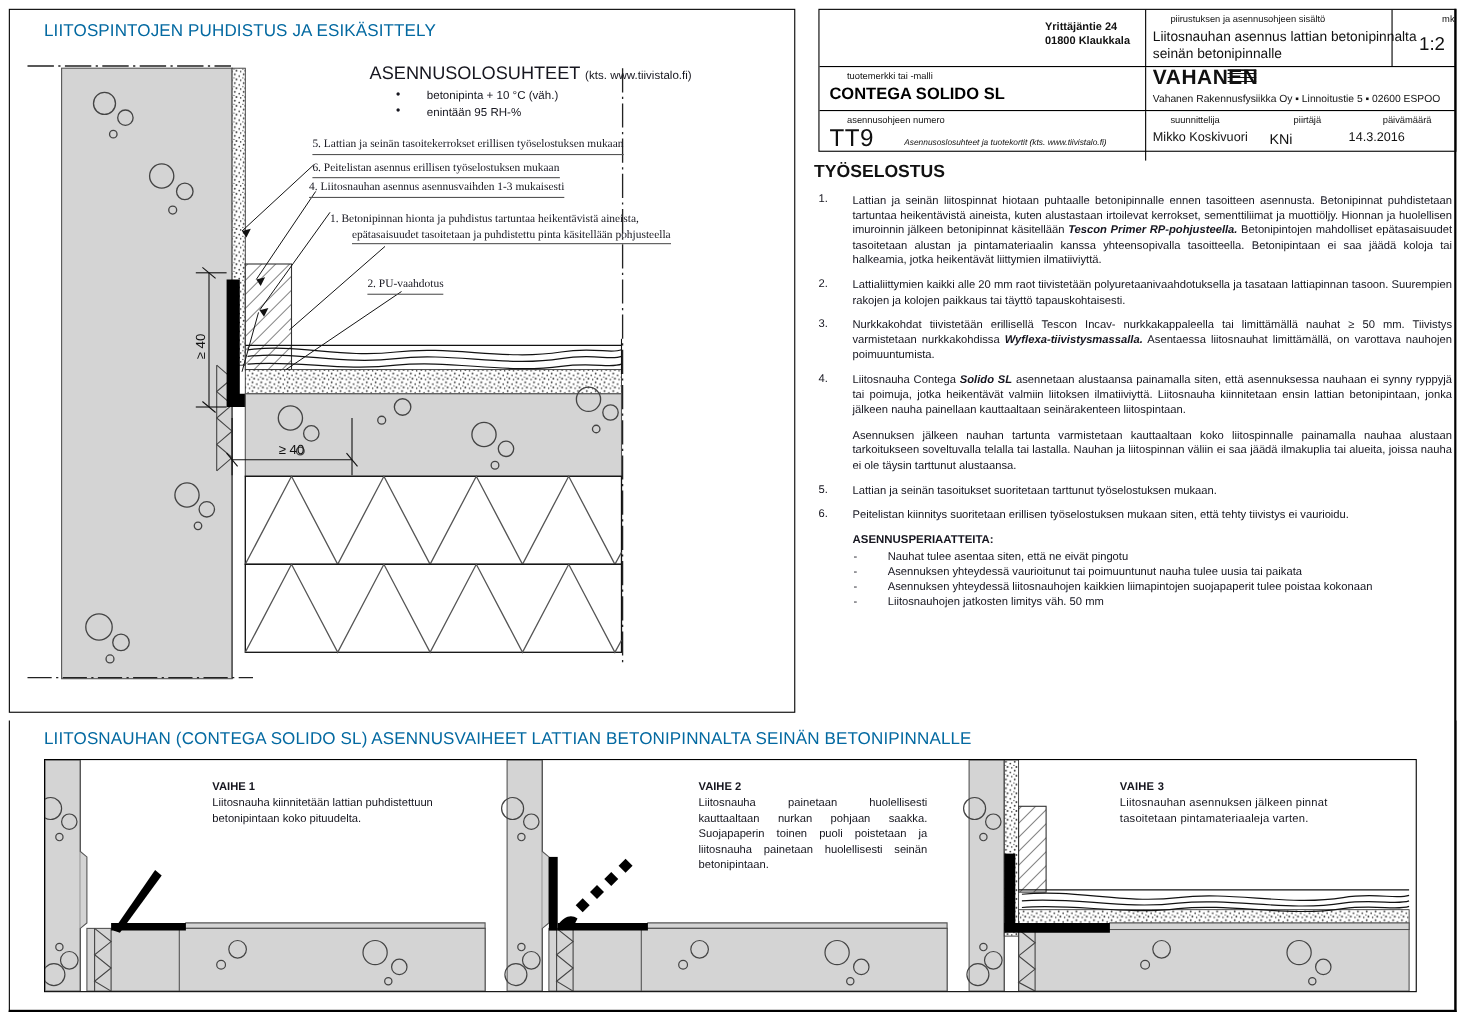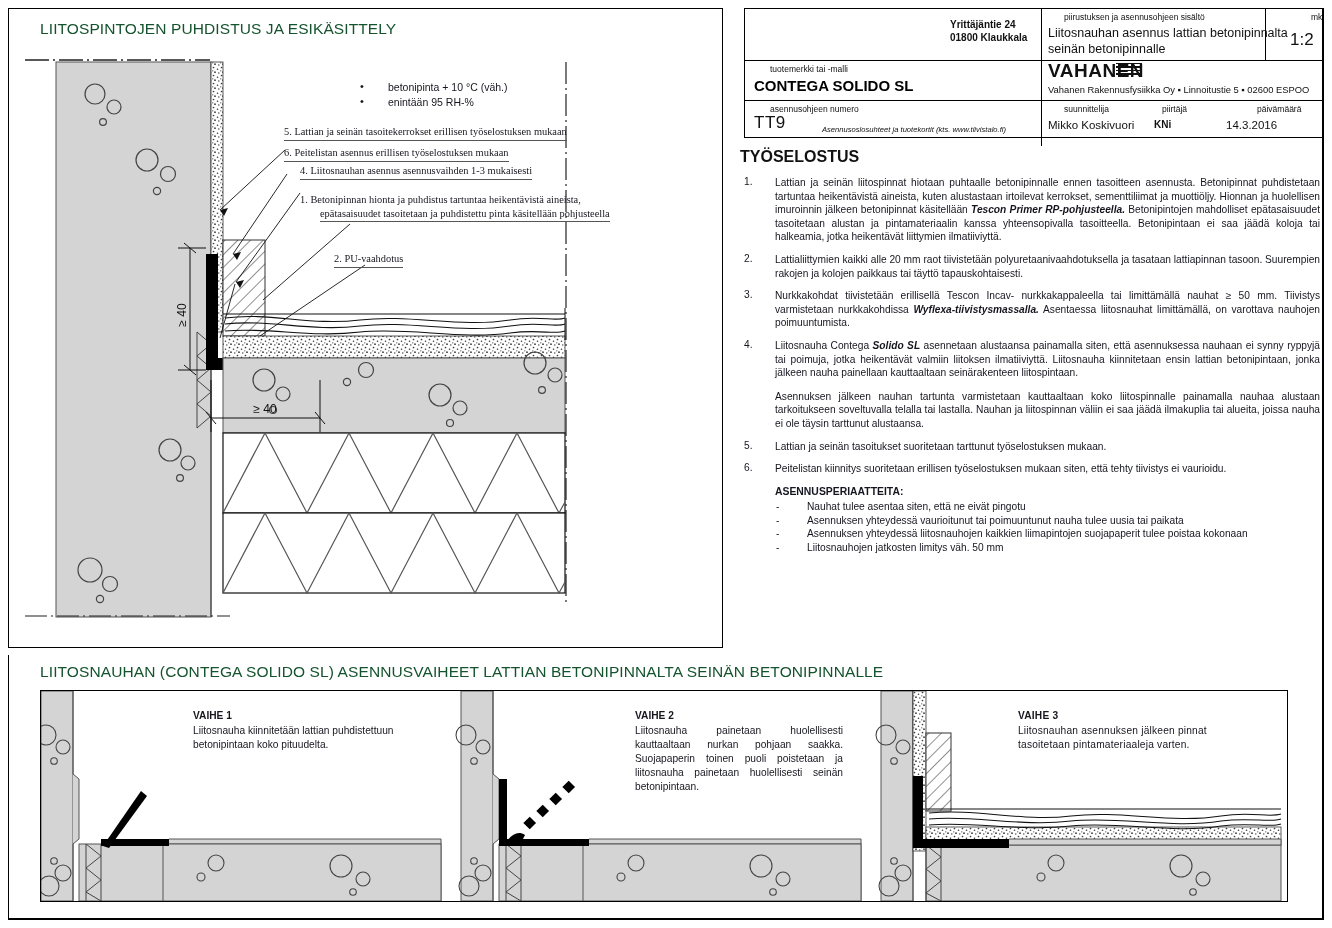--- a/index.html
+++ b/index.html
@@ -7,21 +7,21 @@
 
   .page{position:absolute;left:0;top:0;width:1332px;height:928px;}
 
   
   .frame-top-left{position:absolute;left:8px;top:8px;width:715px;height:640px;border:1.6px solid #000;box-sizing:border-box;}
   .frame-bottom{position:absolute;left:8px;top:655px;width:1316px;height:265px;border:1.6px solid #000;box-sizing:border-box;border-top:none;}
   .outer-right{position:absolute;left:1322px;top:8px;width:2px;height:912px;background:#000;}
   .outer-bottom{position:absolute;left:8px;top:918px;width:1316px;height:2px;background:#000;}
 
   
-  .sec-title{position:absolute;font-size:15.5px;letter-spacing:.1px;color:#14532d;white-space:nowrap;}
+  .sec-title{position:absolute;font-size:15.5px;letter-spacing:.1px;color:#0369a1;white-space:nowrap;}
   #left-title{left:40px;top:20px;}
 
   .diag-area{position:absolute;left:20px;top:50px;width:690px;height:580px;}
 
   .asenn-head{position:absolute;left:336px;top:58px;font-size:16.5px;color:#16161f;white-space:nowrap;}
   .asenn-head .sub{font-size:10.5px;}
   .bullets{position:absolute;left:352px;top:80px;font-size:10.5px;line-height:15px;color:#16161f;}
   .bullets .bi{position:relative;padding-left:36px;}
   .bullets .bi:before{content:"\2022";position:absolute;left:8px;top:-1px;font-size:11px;}
 
@@ -38,21 +38,21 @@
   .lbl-small{font-size:8.5px;color:#111;padding-left:16px;}
   .val-big{font-size:14px;font-weight:bold;color:#000;}
 
   .logo-tiivistalo{font-size:31px;letter-spacing:1px;color:#111;font-weight:400;font-family:"Liberation Sans",sans-serif;}
   .logo-addr{font-size:10px;font-weight:bold;line-height:12.5px;color:#111;}
   .logo-vahanen{font-size:19px;font-weight:bold;letter-spacing:.5px;color:#111;position:relative;display:inline-block;}
   .logo-vahanen:after{content:"";position:absolute;right:2px;top:3px;width:26px;height:13px;
      background:repeating-linear-gradient(to bottom,#111 0 1.3px,transparent 1.3px 3.4px);}
   .vah-sub{font-size:9.4px;color:#111;white-space:nowrap;}
   .scale-val{font-size:17px;color:#111;}
-  .tt9{font-size:17px;color:#111;letter-spacing:.5px;}
+  .tt9{font-size:22px;color:#111;letter-spacing:.5px;}
   .tt9-note{font-size:7.6px;font-style:italic;color:#111;}
 
   
   .ws-title{position:absolute;left:740px;top:148px;font-size:16px;font-weight:bold;color:#111;}
   .ws-list{position:absolute;left:744px;top:176px;width:576px;}
   .ws-item{position:relative;margin-bottom:9px;}
   .ws-num{position:absolute;left:0;top:0;width:20px;font-size:10.2px;color:#15151f;}
   .ws-body{margin-left:31px;font-size:10.2px;line-height:13.6px;color:#15151f;text-align:justify;}
   .ws-body p{margin:0 0 10px 0;}
   .ws-body p:last-child{margin-bottom:0;}
@@ -197,32 +197,36 @@
       <path d="M200 288 L215 234"></path>
     </g>
 
     <g fill="#111">
       <polygon points="200,160 208,158 204,166"></polygon>
       <polygon points="213,204 221,202 217,210"></polygon>
       <polygon points="216,232 224,230 220,238"></polygon>
     </g>
   </svg>
 
+  <div class="asenn-head">
+    <span>ASENNUSOLOSUHTEET</span>
+    <span class="sub">(kts. www.tiivistalo.fi)</span>
+  </div>
   <div class="bullets">
     <div class="bi">betonipinta + 10 °C (väh.)</div>
     <div class="bi">enintään 95 RH-%</div>
   </div>
 
   <div class="callout" style="left:284px;top:125px;">
     <span class="ul">5. Lattian ja seinän tasoitekerrokset erillisen työselostuksen mukaan</span>
   </div>
   <div class="callout" style="left:284px;top:146px;">
     <span class="ul">6. Peitelistan asennus erillisen työselostuksen mukaan</span>
   </div>
-  <div class="callout" style="left:300px;top:164px;">
+  <div class="callout" style="left:281px;top:164px;">
     <span class="ul">4. Liitosnauhan asennus asennusvaihden 1-3 mukaisesti</span>
   </div>
   <div class="callout" style="left:300px;top:193px;">
     <span>1. Betonipinnan hionta ja puhdistus tartuntaa heikentävistä aineista,</span><br>
     <span class="ul" style="margin-left:20px;">epätasaisuudet tasoitetaan ja puhdistettu pinta käsitellään pohjusteella</span>
   </div>
   <div class="callout" style="left:334px;top:252px;">
     <span class="ul">2. PU-vaahdotus</span>
   </div>
 
@@ -254,22 +258,22 @@
       <div class="cellpad vah-sub" style="left:303px;top:23px;">Vahanen Rakennusfysiikka Oy ▪ Linnoitustie 5 ▪ 02600 ESPOO</div>
     </div>
 
     <div class="r3">
       <div class="cellpad lbl-small" style="left:9px;top:3px;">asennusohjeen numero</div>
       <div class="cellpad tt9" style="left:9px;top:12px;">TT9</div>
       <div class="cellpad tt9-note" style="left:77px;top:24px;">Asennusoslosuhteet ja tuotekortit (kts. www.tiivistalo.fi)</div>
       <div class="vsep" style="left:296px;"></div>
       <div class="cellpad lbl-small" style="left:303px;top:3px;">suunnittelija</div>
       <div class="cellpad" style="left:303px;top:18px;font-size:11.5px;color:#111;">Mikko Koskivuori</div>
-      <div class="cellpad lbl-small" style="left:401px;top:3px;">piirtäjä</div>
-      <div class="cellpad" style="left:409px;top:18px;font-size:10px;color:#111;font-weight:bold;">KNi</div>
+      <div class="cellpad lbl-small" style="left:415px;top:3px;">piirtäjä</div>
+      <div class="cellpad" style="left:409px;top:18px;font-size:13px;color:#111;">KNi</div>
       <div class="cellpad lbl-small" style="left:496px;top:3px;">päivämäärä</div>
       <div class="cellpad" style="left:481px;top:18px;font-size:11.5px;color:#111;">14.3.2016</div>
     </div>
   </div>
 
   <div class="ws-title">TYÖSELOSTUS</div>
   <div class="ws-list" id="ws-list">
       <div class="ws-item">
         <div class="ws-num">1.</div>
         <div class="ws-body">

